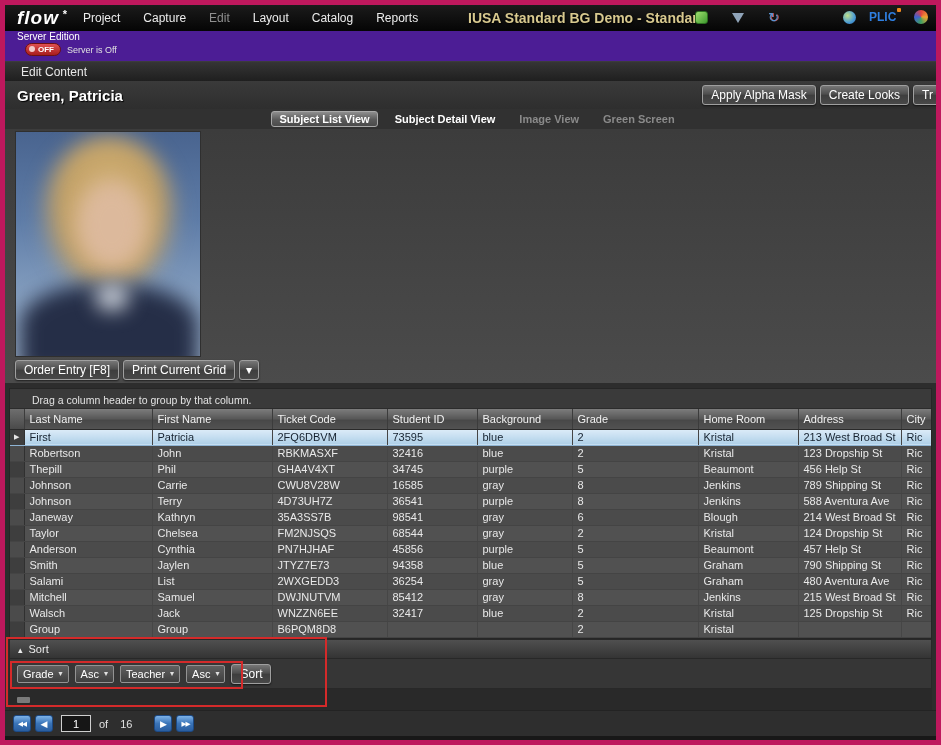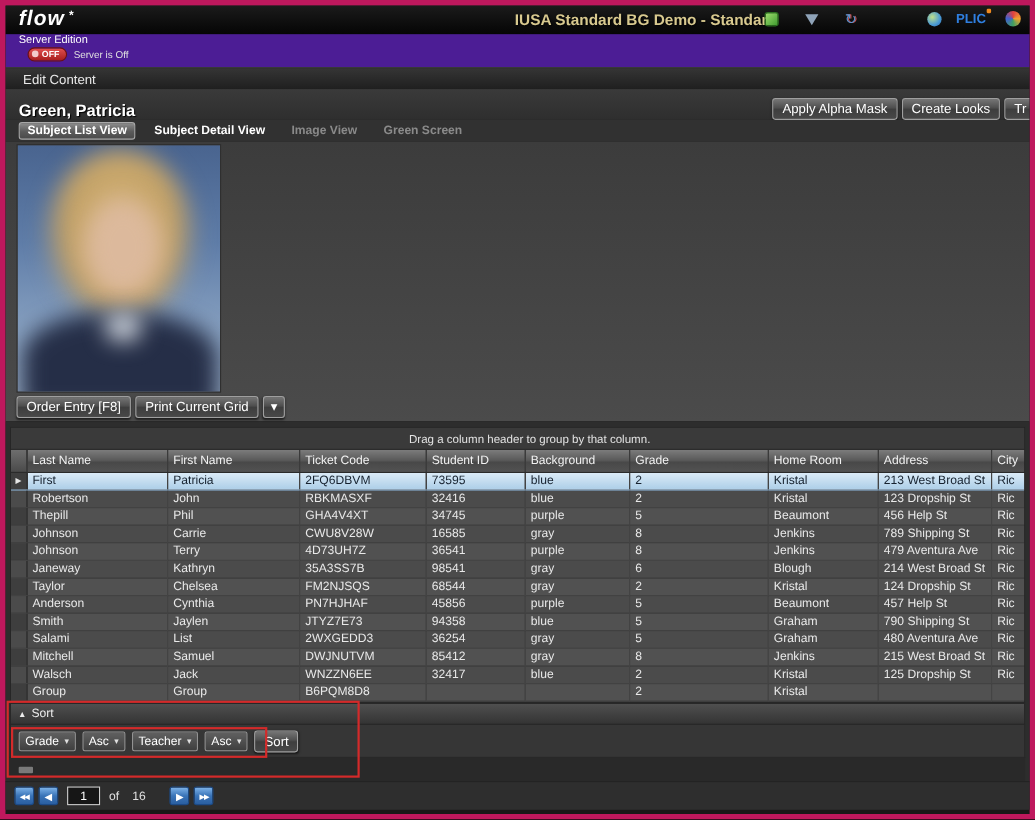--- a/index.html
+++ b/index.html
@@ -31,27 +31,27 @@
   .edition { display:block; font-size:10px; color:#fff; }
   .server-row { display:flex; align-items:center; gap:6px; margin-top:1px; margin-left:8px; }
   .off-pill { position:relative; background:linear-gradient(#e05050,#a81d1d); border:1px solid #6e1010; border-radius:7px; color:#fff; font-size:8px; font-weight:bold; padding:1px 6px 1px 12px; line-height:9px; cursor:pointer; }
   .off-dot { position:absolute; left:3px; top:2px; width:6px; height:6px; background:#f3caca; border-radius:50%; }
   .server-status { font-size:9px; color:#e0e0e0; }
 
   
   .section-bar { height:20px; background:linear-gradient(#353535,#1f1f1f); border-top:1px solid #3c3c3c; color:#e8e8e8; font-size:12px; padding:3px 0 0 16px; }
 
   
-  .subject-bar { height:28px; display:flex; align-items:flex-end; padding:0 0 0 12px; background:linear-gradient(#3a3a3a,#2e2e2e); overflow:hidden; }
+  .subject-bar { height:28px; display:flex; align-items:center; padding:0 0 0 12px; background:linear-gradient(#3a3a3a,#2e2e2e); overflow:hidden; }
   .subject-name { font-size:15px; font-weight:bold; color:#fff; text-shadow:1px 1px 1px #000; }
   .subject-actions { margin-left:auto; margin-right:-6px; display:flex; gap:4px; white-space:nowrap; }
   .btn { background:linear-gradient(#767676,#4e4e4e 45%,#3e3e3e 52%,#484848); border:1px solid #9f9f9f; border-radius:3px; color:#fff; font-size:12px; padding:2px 8px; box-shadow:0 1px 2px rgba(0,0,0,.6); font-family:inherit; cursor:pointer; white-space:nowrap; }
 
   
-  .tabs-row { height:20px; display:flex; gap:10px; align-items:center; padding-left:12px; background:#313131; }
+  .tabs-row { height:20px; display:flex; gap:10px; align-items:center; padding-left:12px; background:#313131;justify-content:center; }
   .tab { font-size:11px; font-weight:bold; color:#fff; padding:1px 7px; cursor:pointer; }
   .tab.active { background:linear-gradient(#8e8e8e,#5a5a5a 55%,#4b4b4b); border:1px solid #a8a8a8; border-radius:3px; }
   .tab.disabled { color:#8a8a8a; }
 
   
   .gray-zone { background:linear-gradient(#3c3c3c,#4b4b4b); }
   .photo-area { height:230px; padding:2px 0 0 10px; }
   .photo { width:186px; height:226px; position:relative; overflow:hidden; border:1px solid #2f2f2f; cursor:pointer; }
   .pl { position:absolute; filter:blur(10px); }
   .photo-bg { position:absolute; inset:0; background:linear-gradient(180deg,#49648f 0%,#5f7da8 40%,#8aa3c2 78%,#9db3cc 100%); }
@@ -60,21 +60,21 @@
   .body-shape { left:4px; top:152px; width:178px; height:90px; border-radius:45% 45% 0 0; background:#252e47; }
   .collar { left:80px; top:152px; width:32px; height:26px; border-radius:40%; background:#cdd3dc; }
 
   
   .toolbar-row { height:24px; display:flex; gap:4px; align-items:flex-start; padding:1px 0 0 10px; }
   .dd-btn { width:20px; padding:2px 0; text-align:center; }
 
   
   .lower { background:#2d2d2d; padding-top:5px; }
   .grid-panel { margin:0 4px; border:1px solid #262626; background:#3a3a3a; }
-  .group-hint { height:20px; font-size:10.5px; color:#e2e2e2; padding:5px 0 0 22px; background:#3a3a3a; border-bottom:1px solid #2c2c2c;text-align:center; }
+  .group-hint { height:20px; font-size:10.5px; color:#e2e2e2; padding:5px 0 0 22px; background:#3a3a3a; border-bottom:1px solid #2c2c2c; }
   .table-clip { width:100%; height:229px; overflow:hidden; }
   table { border-collapse:collapse; table-layout:fixed; width:1031px; font-size:11px; }
   col.c-ind{width:14px} col.c0{width:128px} col.c1{width:120px} col.c2{width:115px} col.c3{width:90px}
   col.c4{width:95px} col.c5{width:126px} col.c6{width:100px} col.c7{width:103px} col.c8{width:140px}
   th { height:20px; background:linear-gradient(#7c7c7c,#575757 50%,#484848 55%,#525252); color:#f2f2f2; font-weight:normal; text-align:left; padding:0 5px; border-right:1px solid #3c3c3c; border-bottom:1px solid #2a2a2a; overflow:hidden; white-space:nowrap;margin-top:28px; }
   th.ind { padding:0; background:linear-gradient(#6e6e6e,#4a4a4a); }
   td { height:16px; padding:0 5px; color:#e9e9e9; border-right:1px solid #464646; border-bottom:1px solid #444; overflow:hidden; white-space:nowrap; background:#515151; }
   tr:nth-child(even) td { background:#4b4b4b; }
   td.ind { background:#3e3e3e; border-right:1px solid #303030; color:#e6e6e6; font-size:7px; text-align:center; padding:0; }
   tr.selected td { background:linear-gradient(#dcecf8,#aecfe8); color:#16222f; border-bottom:1px solid #8fb4d4; }
@@ -101,20 +101,28 @@
   .pager-label { color:#e0e0e0; font-size:11px; margin:0 4px; }
   .gap8 { width:10px; }
 </style>
 </head>
 <body>
 
 <div class="window">
 
   <header class="menubar">
     <span class="logo"><span>flow</span><span class="spark">*</span></span>
+    <nav class="menu-items">
+      <span class="menu-item">Project</span>
+      <span class="menu-item">Capture</span>
+      <span class="menu-item dimmed">Edit</span>
+      <span class="menu-item">Layout</span>
+      <span class="menu-item">Catalog</span>
+      <span class="menu-item">Reports</span>
+    </nav>
     <span class="app-title">IUSA Standard BG Demo - Standard</span>
     <span class="icons-1">
       <span class="mb-icon green-ic"></span>
       <span class="funnel"></span>
       <span class="mb-icon refresh">↻</span>
     </span>
     <span class="icons-2">
       <span class="mb-icon globe"></span>
       <span class="plic"><span>PLIC</span><span class="plic-dot"></span></span>
       <span class="pinwheel"></span>
@@ -249,21 +257,21 @@
               </tr>
               <tr>
                 <td class="ind"></td>
                 <td>Johnson</td>
                 <td>Terry</td>
                 <td>4D73UH7Z</td>
                 <td>36541</td>
                 <td>purple</td>
                 <td>8</td>
                 <td>Jenkins</td>
-                <td>479 Aventura Ave</td>
+                <td>588 Aventura Ave</td>
                 <td>Ric</td>
               </tr>
               <tr>
                 <td class="ind"></td>
                 <td>Janeway</td>
                 <td>Kathryn</td>
                 <td>35A3SS7B</td>
                 <td>98541</td>
                 <td>gray</td>
                 <td>6</td>

